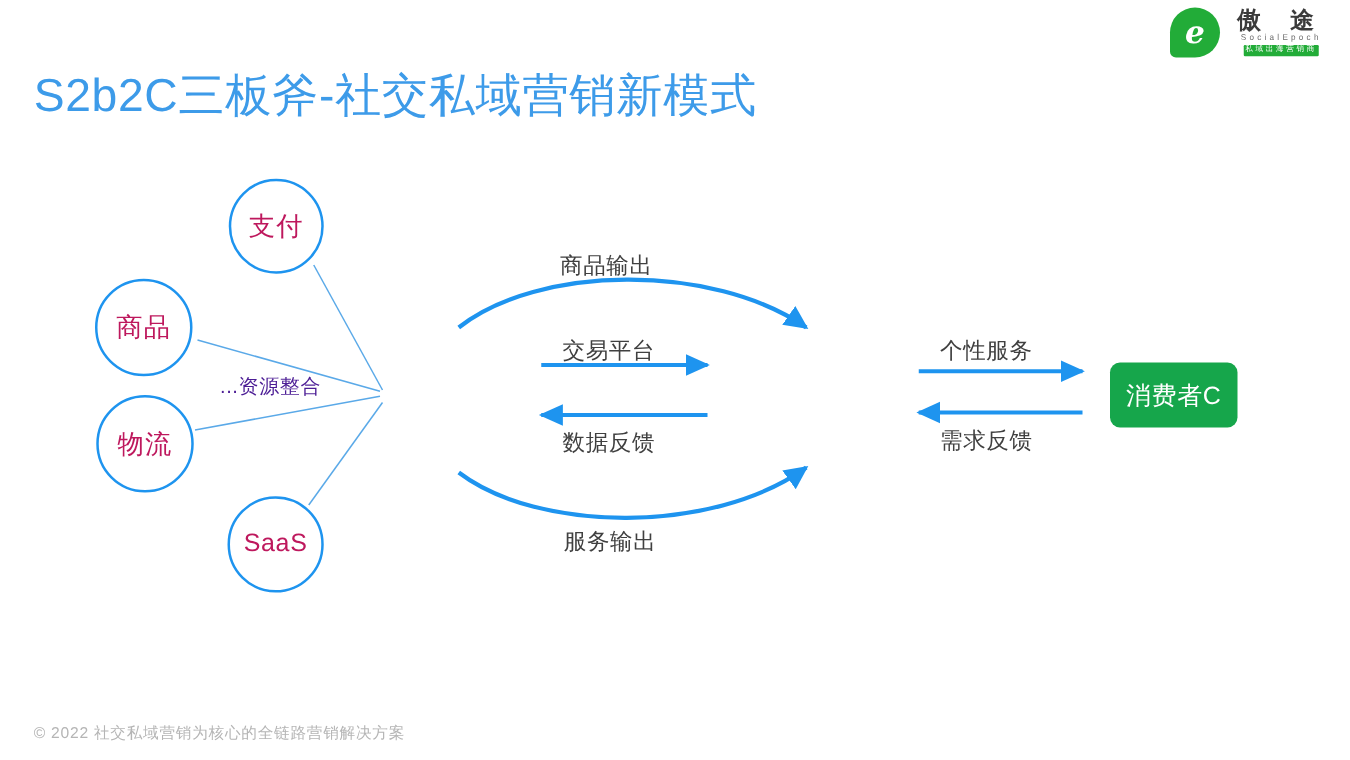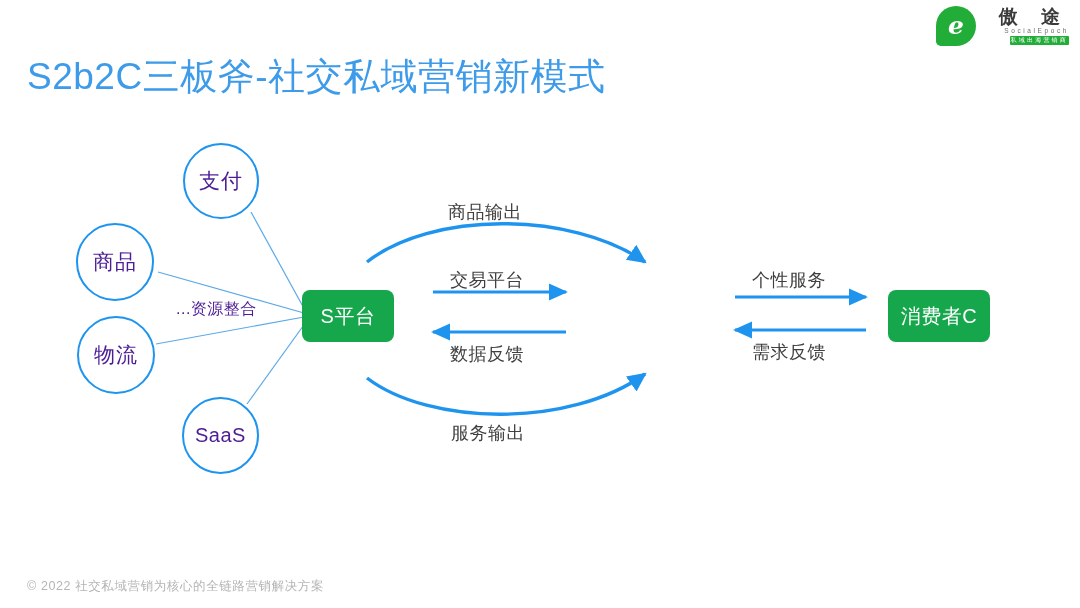--- a/index.html
+++ b/index.html
@@ -52,21 +52,21 @@
     font-size: 25px;
     font-weight: bold;
     line-height: 1;
     padding-bottom: 2px;
     box-sizing: border-box;
   }
   #logo-text {
     margin-left: 5px;
     display: flex;
     flex-direction: column;
-    align-items: flex-end;
+    align-items: center;
     width: 88px;
   }
   #logo-cn {
     color: #3b3b3b;
     font-size: 19px;
     font-weight: bold;
     letter-spacing: 9px;
     line-height: 19px;
     white-space: nowrap;
   }
@@ -114,21 +114,21 @@
 
   
   .circle-node {
     position: absolute;
     border: 2.6px solid #1e94ef;
     border-radius: 50%;
     box-sizing: border-box;
     display: flex;
     align-items: center;
     justify-content: center;
-    color: #4c1d95;
+    color: #be185d;
     font-size: 21px;
     letter-spacing: 1px;
     background: transparent;
   }
   .circle-node.latin { font-size: 20px; letter-spacing: 0.5px; }
 
   
   .green-box {
     position: absolute;
     background: #16a64b;
@@ -220,23 +220,20 @@
   </div>
   <div class="circle-node" style="left:77px; top:316px; width:78px; height:78px;">
     <span>物流</span>
   </div>
   <div class="circle-node latin" style="left:182px; top:397px; width:77px; height:77px;">
     <span>SaaS</span>
   </div>
 
   <div class="edge-label small" style="left:176px; top:299px;">...资源整合</div>
 
-  <div class="green-box" style="left:302px; top:290px; width:92px; height:52px;">
-    <span>S平台</span>
-  </div>
   <div class="green-box" style="left:888px; top:290px; width:102px; height:52px;">
     <span>消费者C</span>
   </div>
 
   <div class="edge-label" style="left:448px; top:200px;">商品输出</div>
 
   <div class="edge-label" style="left:450px; top:268px;">交易平台</div>
 
   <div class="edge-label" style="left:450px; top:342px;">数据反馈</div>
 

